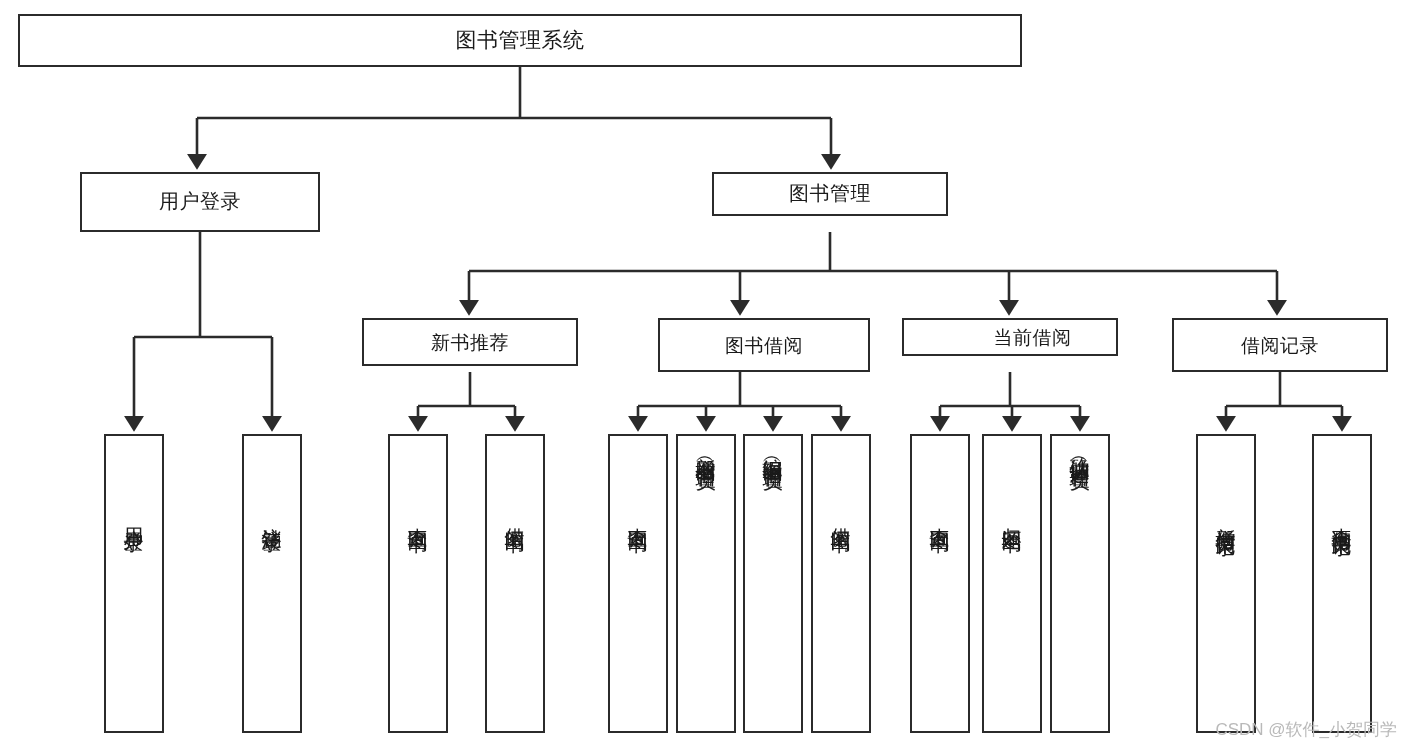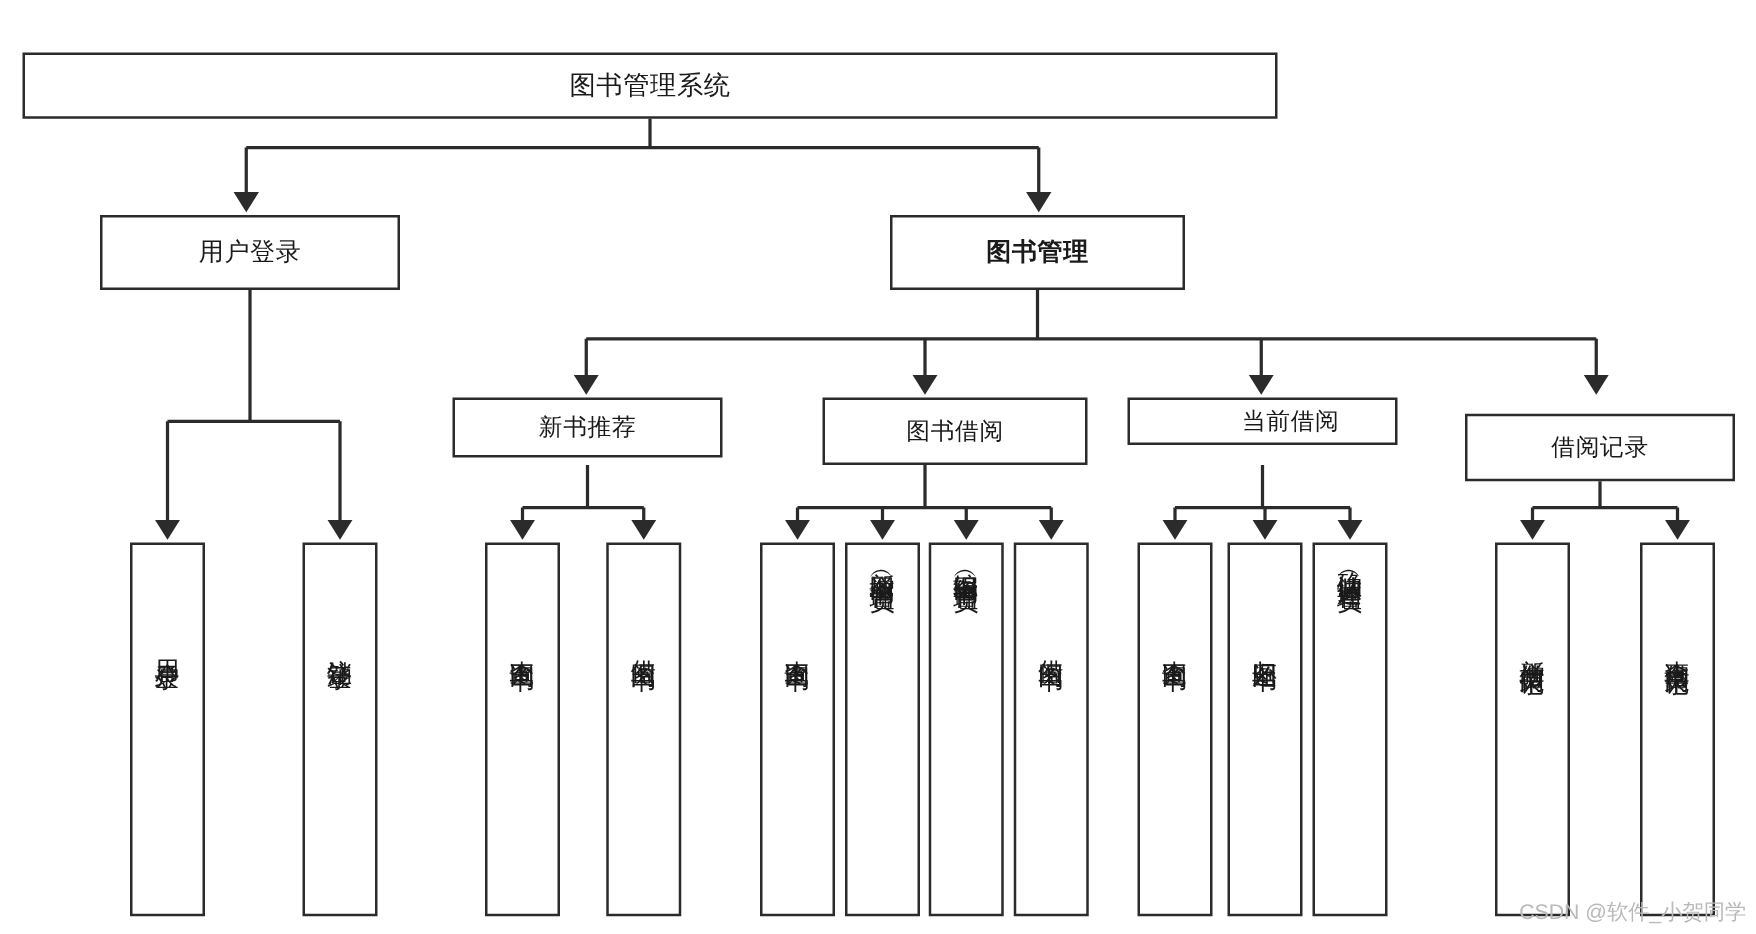--- a/index.html
+++ b/index.html
@@ -119,41 +119,41 @@
       <path d="M1012,406 L1012,424" marker-end="url(#arrowhead)"></path>
       <path d="M1080,406 L1080,424" marker-end="url(#arrowhead)"></path>
 
       <path d="M1280,372 L1280,406"></path>
       <path d="M1226,406 L1342,406"></path>
       <path d="M1226,406 L1226,424" marker-end="url(#arrowhead)"></path>
       <path d="M1342,406 L1342,424" marker-end="url(#arrowhead)"></path>
     </g>
   </svg>
 
-  <div class="node-box node-root" style="left: 18px; top: 14px; width: 1004px; height: 53px; margin-top: 28px;">
+  <div class="node-box node-root" style="left: 18px; top: 14px; width: 1004px; height: 53px;">
     <span class="node-label">图书管理系统</span>
   </div>
 
   <div class="node-box node-l1" style="left: 80px; top: 172px; width: 240px; height: 60px;">
     <span class="node-label">用户登录</span>
   </div>
-  <div class="node-box node-l1" style="left: 712px; top: 172px; width: 236px; height: 60px; font-weight: bold;">
+  <div class="node-box node-l1" style="left: 712px; top: 172px; width: 236px; height: 44px;">
     <span class="node-label">图书管理</span>
   </div>
 
   <div class="node-box node-l2" style="left: 362px; top: 318px; width: 216px; height: 48px;">
     <span class="node-label">新书推荐</span>
   </div>
   <div class="node-box node-l2" style="left: 634px; top: 318px; width: 212px; height: 54px; margin-left: 24px;">
     <span class="node-label">图书借阅</span>
   </div>
   <div class="node-box node-l2" style="left: 902px; top: 318px; width: 216px; height: 38px; padding-left: 45px;">
     <span class="node-label">当前借阅</span>
   </div>
-  <div class="node-box node-l2" style="left: 1172px; top: 318px; width: 216px; height: 54px; margin-top: 13px;">
+  <div class="node-box node-l2" style="left: 1172px; top: 318px; width: 216px; height: 54px;">
     <span class="node-label">借阅记录</span>
   </div>
 
   <div class="node-box node-leaf leaf-mid" style="left: 104px; top: 434px; width: 60px; height: 299px;">
     <span class="node-label">用户登录</span>
   </div>
   <div class="node-box node-leaf leaf-mid" style="left: 242px; top: 434px; width: 60px; height: 299px;">
     <span class="node-label">注销登录</span>
   </div>
   <div class="node-box node-leaf leaf-mid" style="left: 388px; top: 434px; width: 60px; height: 299px;">

